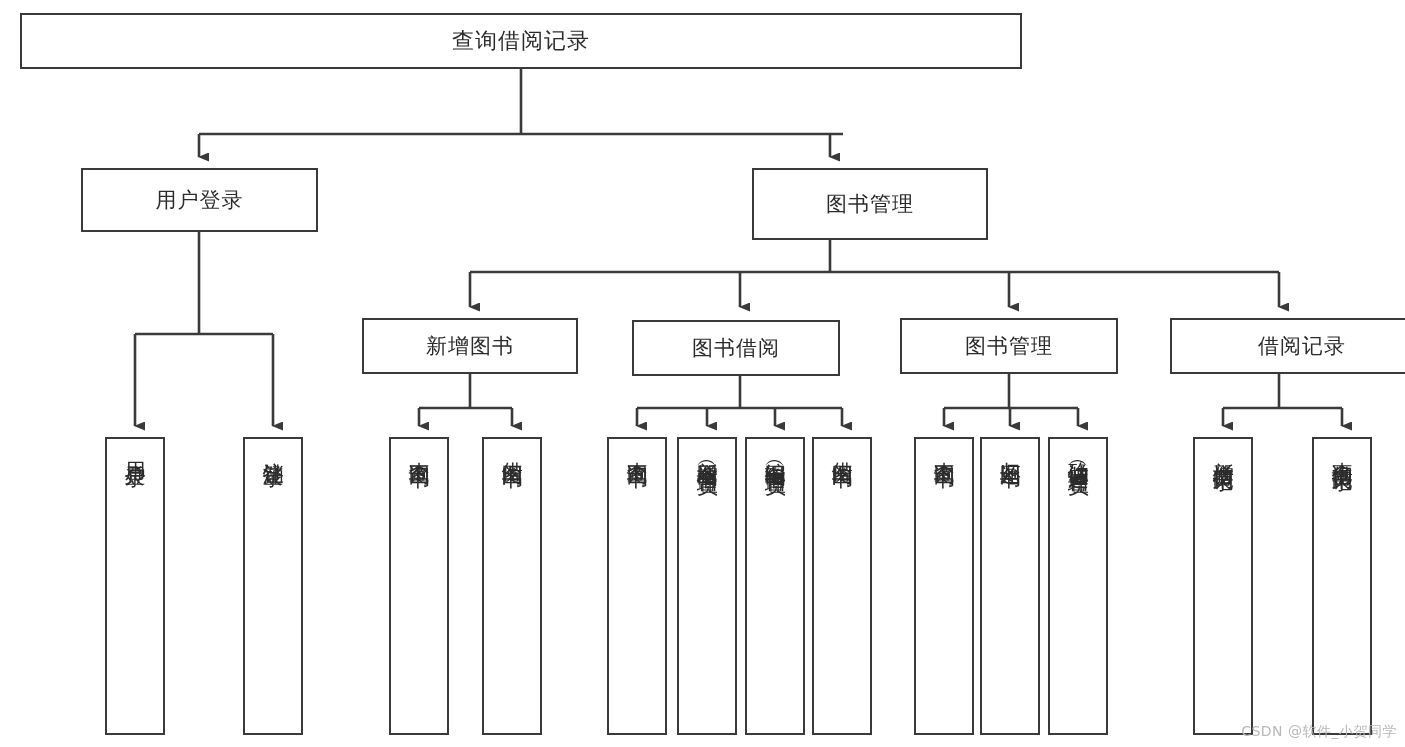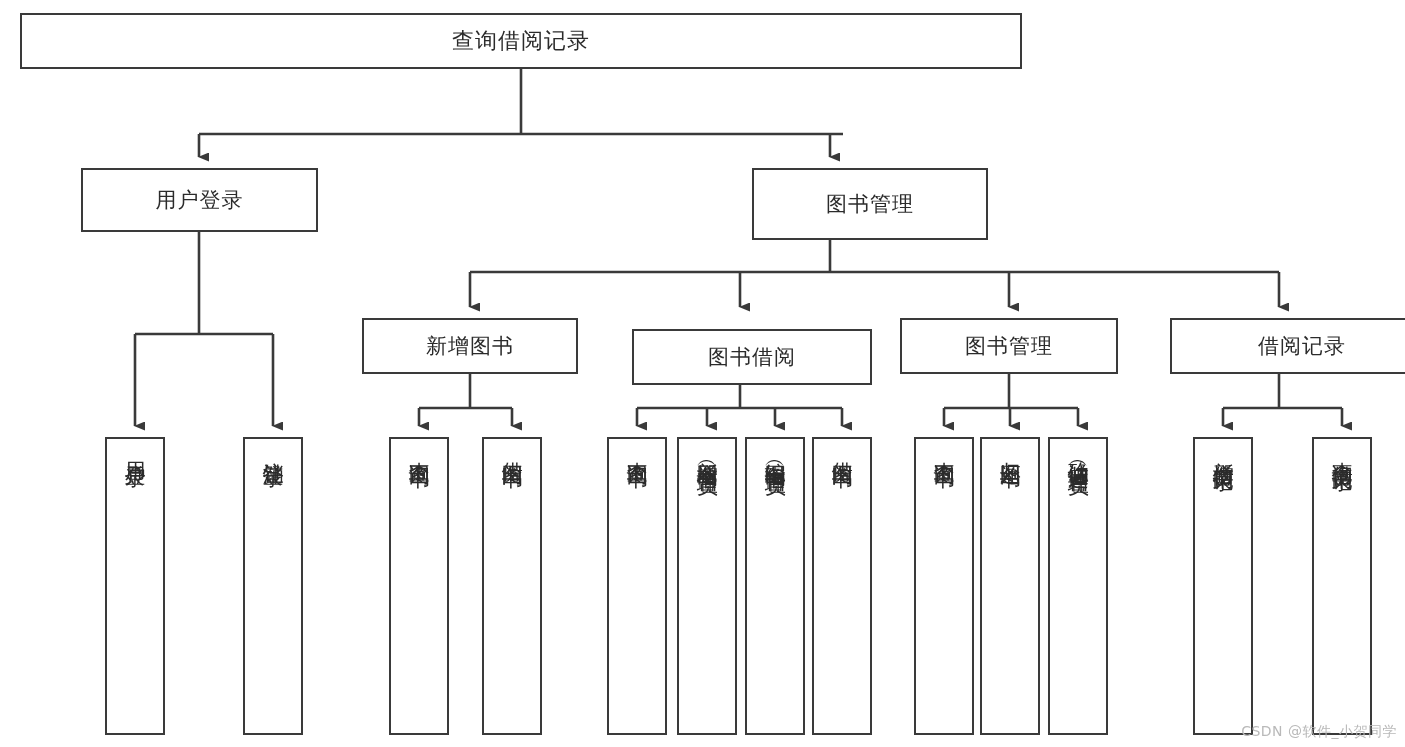--- a/index.html
+++ b/index.html
@@ -133,21 +133,21 @@
   <div class="node" style="left:81px; top:168px; width:237px; height:64px;">
     <span class="label">用户登录</span>
   </div>
   <div class="node" style="left:752px; top:168px; width:236px; height:72px;">
     <span class="label">图书管理</span>
   </div>
 
   <div class="node" style="left:362px; top:318px; width:216px; height:56px;">
     <span class="label">新增图书</span>
   </div>
-  <div class="node" style="left:632px; top:329px; width:240px; height:56px;">
+  <div class="node" style="left:632px; top:320px; width:208px; height:56px;">
     <span class="label">图书借阅</span>
   </div>
   <div class="node" style="left:900px; top:318px; width:218px; height:56px;">
     <span class="label">图书管理</span>
   </div>
   <div class="node" style="left:1170px; top:318px; width:264px; height:56px;">
     <span class="label">借阅记录</span>
   </div>
 
   <div class="node leaf" style="left:105px; top:437px; width:60px; height:298px;">

